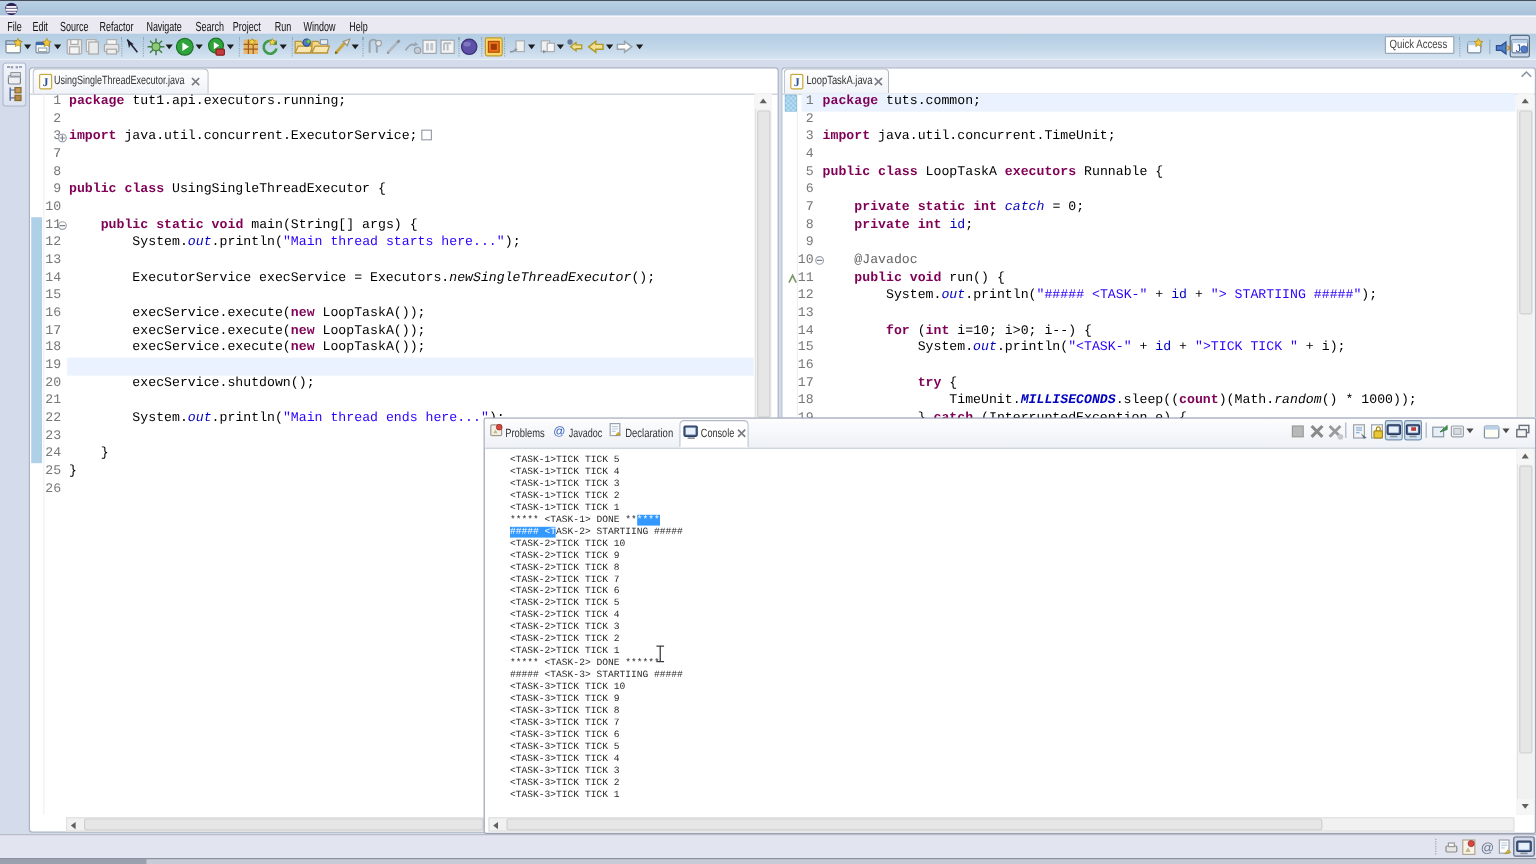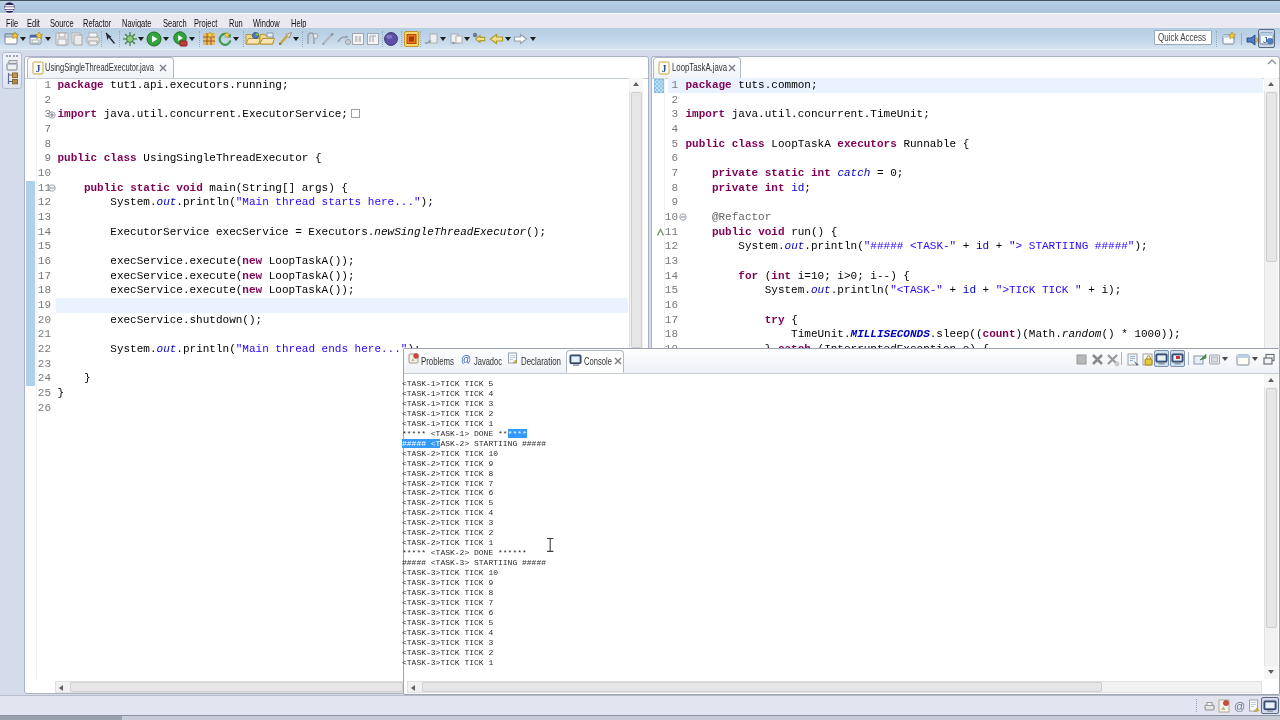--- a/index.html
+++ b/index.html
@@ -362,21 +362,21 @@
   </svg>
 <pre class="abs" style="left:685.5px;top:78px"><b class="k">package</b> tuts.common;
 
 <b class="k">import</b> java.util.concurrent.TimeUnit;
 
 <b class="k">public</b> <b class="k">class</b> LoopTaskA <b class="k">executors</b> Runnable {
 
     <b class="k">private</b> <b class="k">static</b> <b class="k">int</b> <i class="sf">catch</i> = 0;
     <b class="k">private</b> <b class="k">int</b> <span class="f">id</span>;
 
-    <span class="an">@Refactor</span>
+    <span class="an">@Javadoc</span>
     <b class="k">public</b> <b class="k">void</b> run() {
         System.<i class="sf">out</i>.println(<span class="s">"##### &lt;TASK-"</span> + <span class="f">id</span> + <span class="s">"&gt; STARTIING #####"</span>);
 
         <b class="k">for</b> (<b class="k">int</b> i=10; i&gt;0; i--) {
             System.<i class="sf">out</i>.println(<span class="s">"&lt;TASK-"</span> + <span class="f">id</span> + <span class="s">"&gt;TICK TICK "</span> + i);
 
             <b class="k">try</b> {
                 TimeUnit.<b class="sfb"><i>MILLISECONDS</i></b>.sleep((<b class="k">count</b>)(Math.<i>random</i>() * 1000));
             } <b class="k">catch</b> (InterruptedException e) {</pre>
 <div class="scroll" style="left:1264px;top:78px;width:14px;height:270px;border-left:1px solid #e2e2e2"></div>
@@ -458,21 +458,21 @@
 <div class="tri" style="left:1222px;top:357px;border-top-color:#4a4a4a"></div>
 <svg class="abs" style="left:1236px;top:352px" width="16" height="16">
     <rect x="1" y="3" width="12" height="10" rx="1" fill="#fdfdf4" stroke="#7a8aa0"></rect>
     <rect x="1" y="3" width="12" height="3" fill="#b8cfe8"></rect>
   </svg>
 <div class="tri" style="left:1252px;top:357px;border-top-color:#4a4a4a"></div>
 <svg class="abs" style="left:1262px;top:352px" width="16" height="16">
     <rect x="4" y="2.5" width="8" height="6" fill="none" stroke="#6a727e" stroke-width="1.2"></rect>
     <rect x="2" y="6" width="8" height="6" fill="#f4f4f4" stroke="#6a727e" stroke-width="1.2"></rect>
   </svg>
-<pre class="abs" style="left:402px;top:379px;font-size:8px;line-height:9.95px;color:#2a2a2a">&lt;TASK-1&gt;TICK TICK 5
+<pre class="abs" style="left:425px;top:379px;font-size:8px;line-height:9.95px;color:#2a2a2a">&lt;TASK-1&gt;TICK TICK 5
 &lt;TASK-1&gt;TICK TICK 4
 &lt;TASK-1&gt;TICK TICK 3
 &lt;TASK-1&gt;TICK TICK 2
 &lt;TASK-1&gt;TICK TICK 1
 ***** &lt;TASK-1&gt; DONE **<span class="sel">****</span>
 <span class="sel">##### &lt;T</span>ASK-2&gt; STARTIING #####
 &lt;TASK-2&gt;TICK TICK 10
 &lt;TASK-2&gt;TICK TICK 9
 &lt;TASK-2&gt;TICK TICK 8
 &lt;TASK-2&gt;TICK TICK 7

